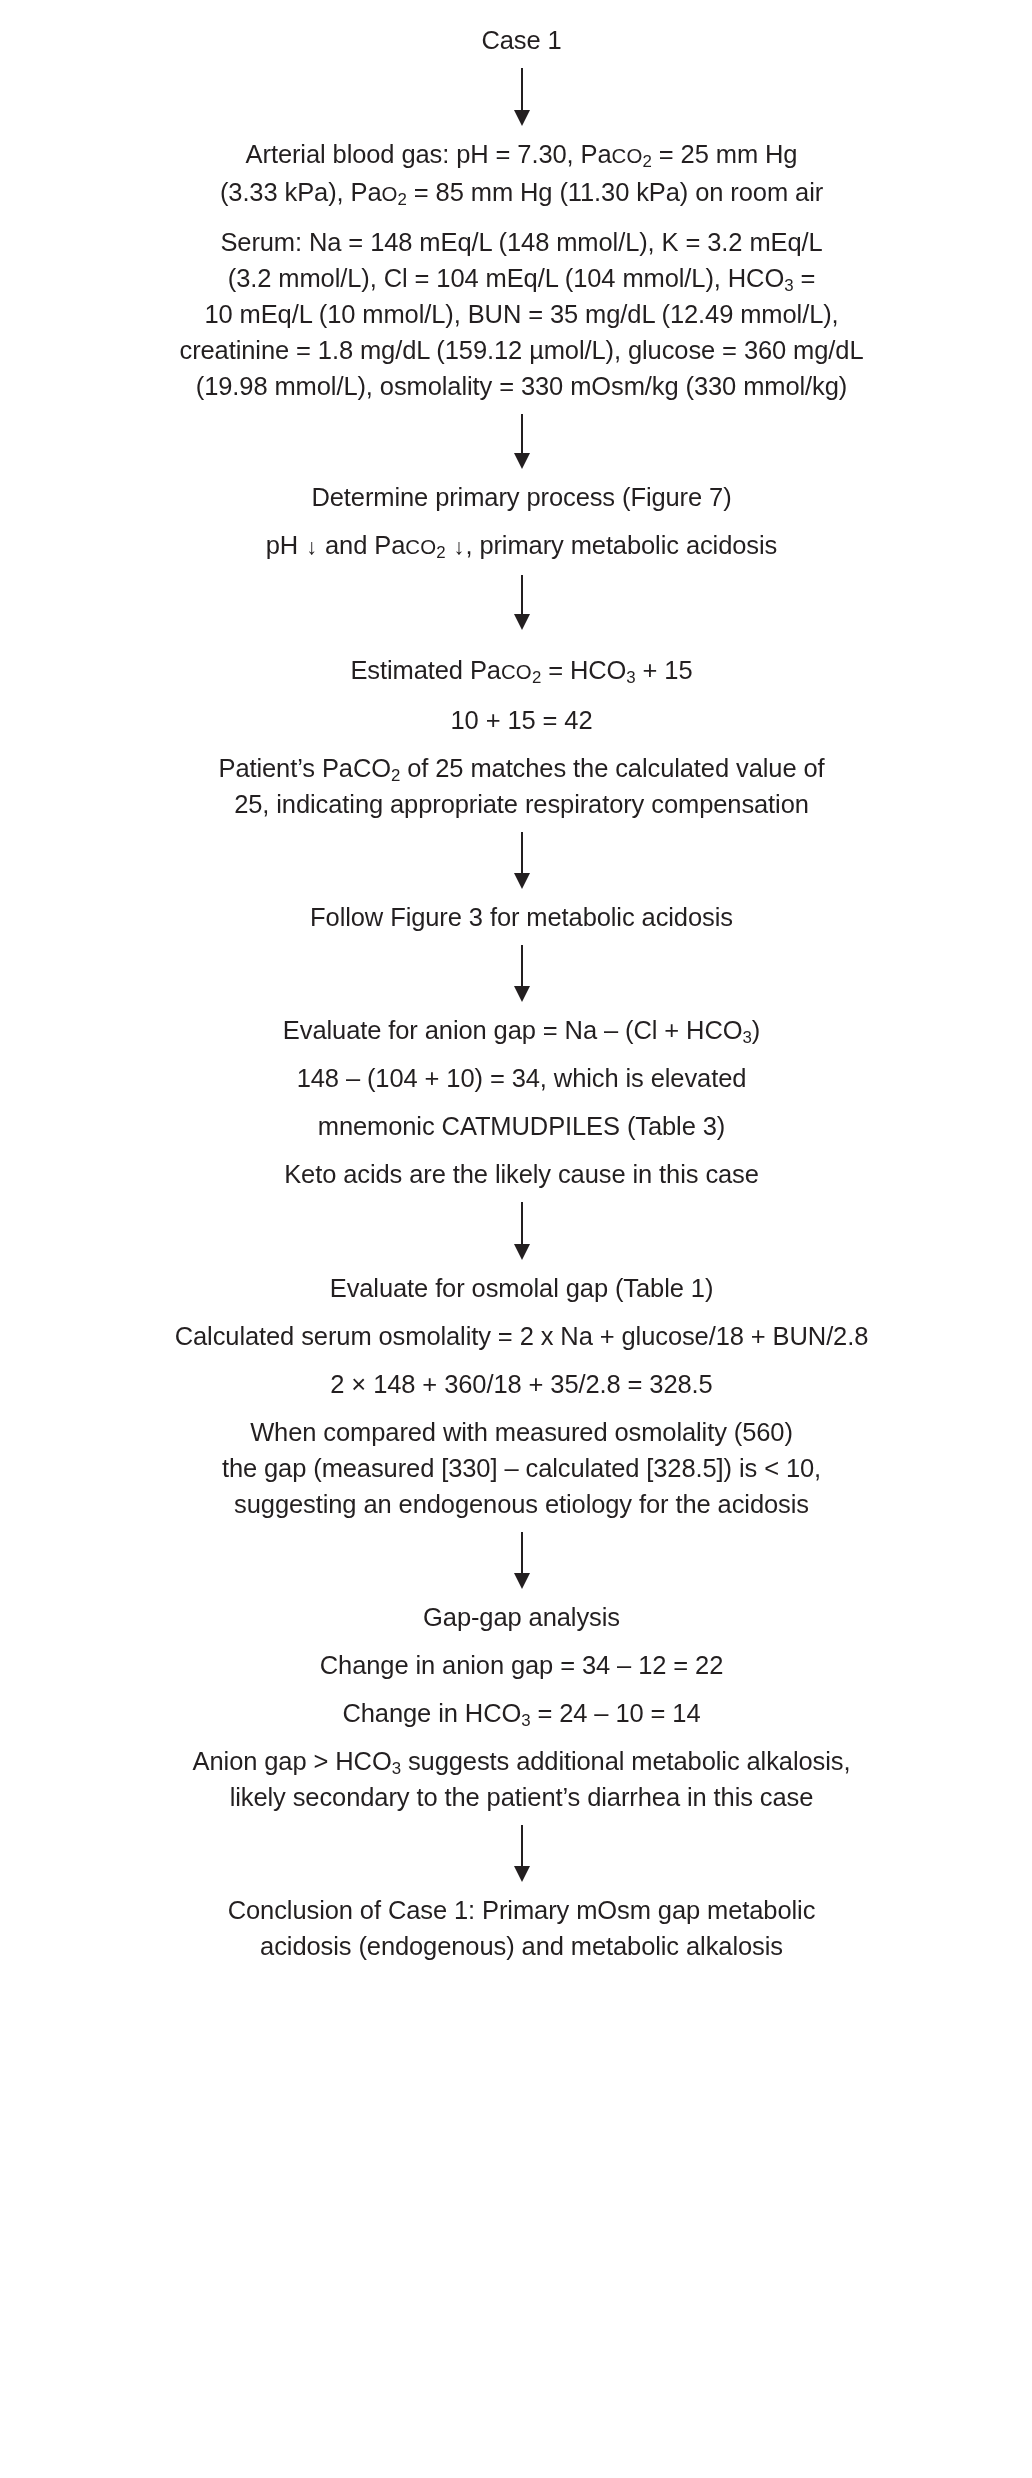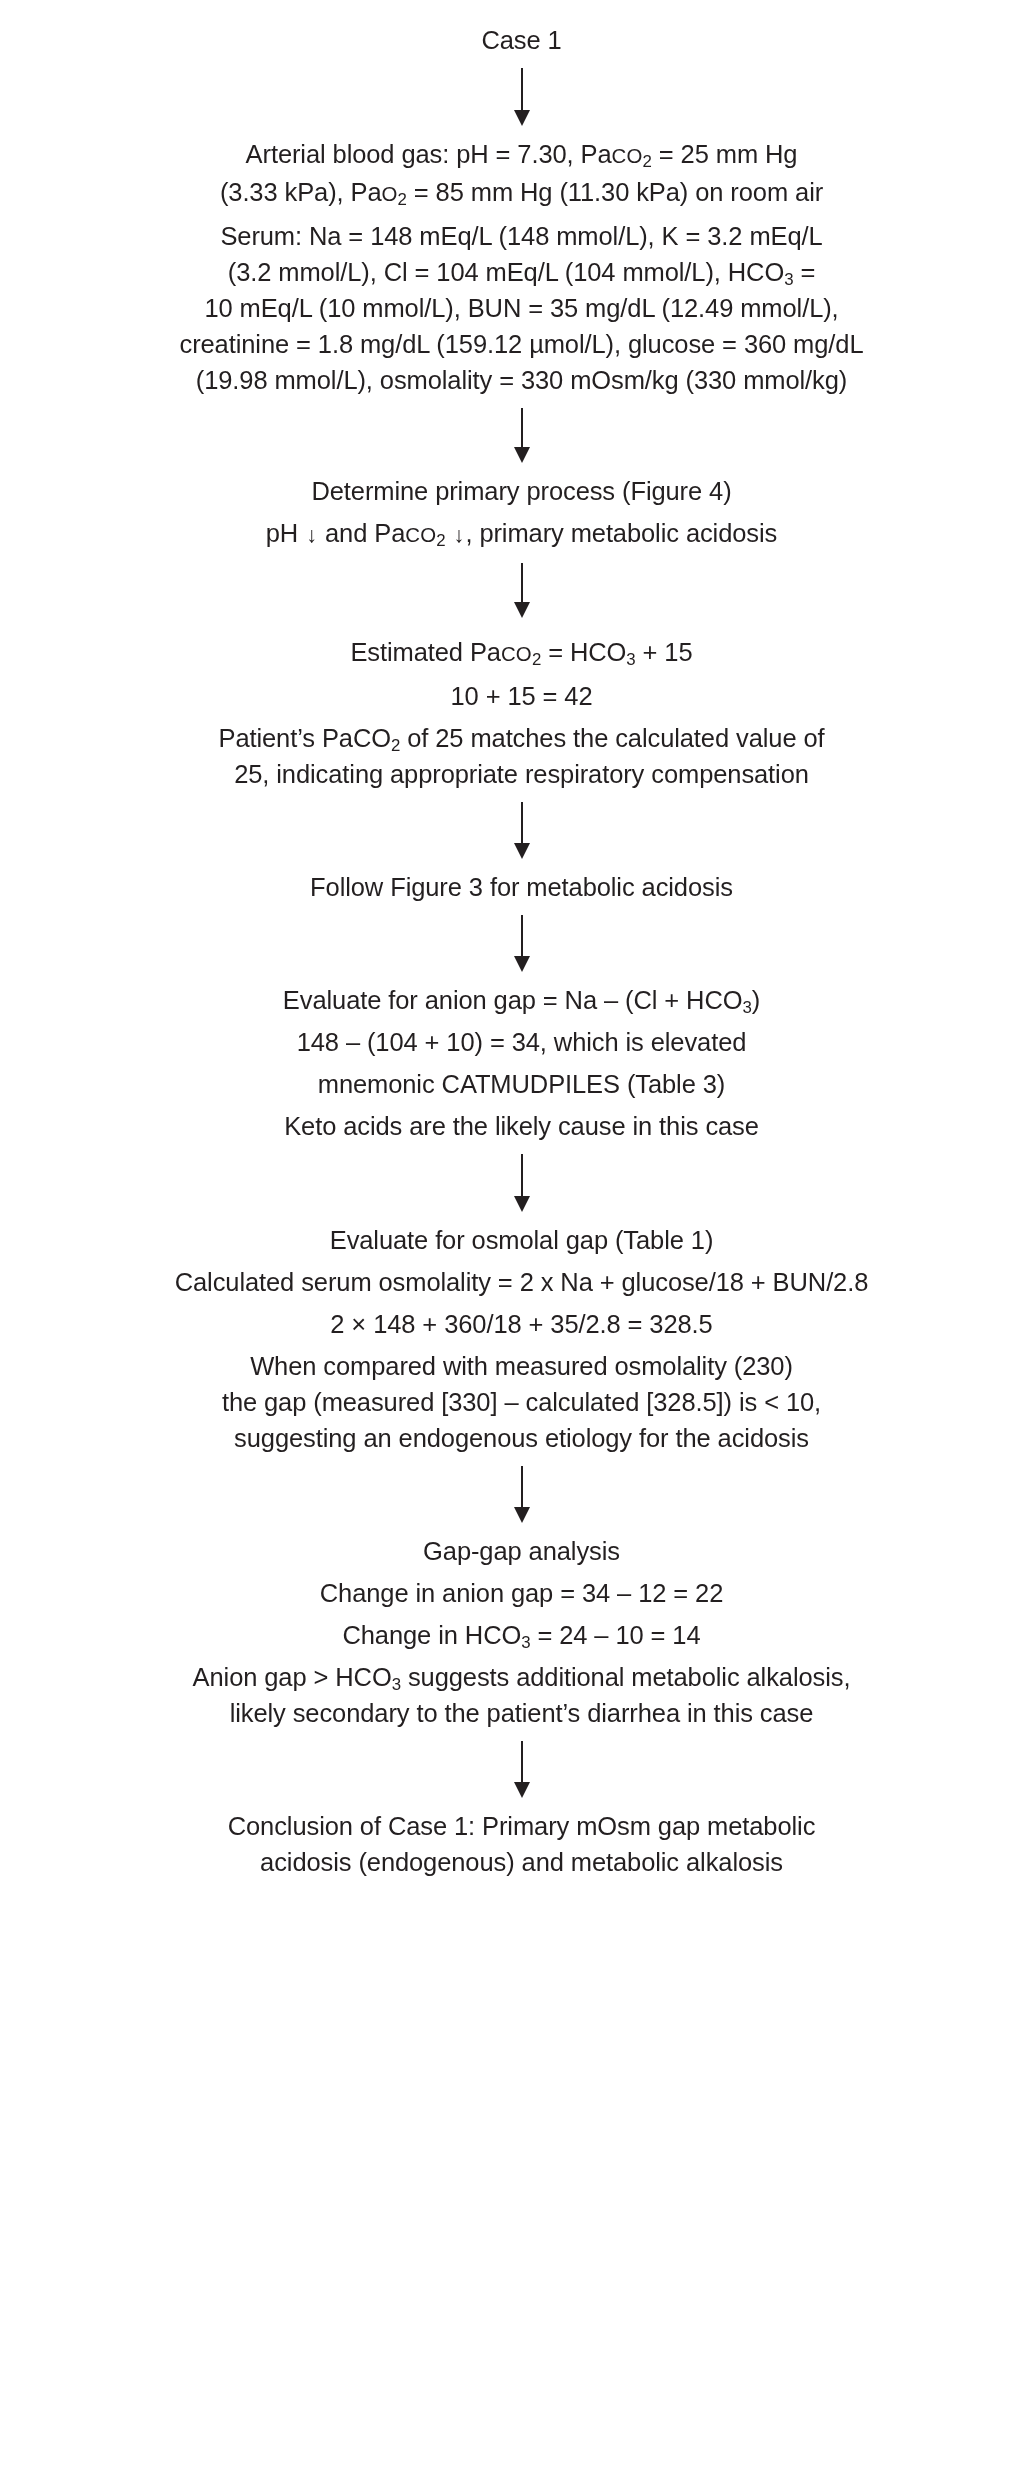--- a/index.html
+++ b/index.html
@@ -35,21 +35,21 @@
   .block .line {
     display: block;
     white-space: nowrap;
   }
   .block .line + .line {
     margin-top: 0px;
     text-align: center;
   }
   
   .group-gap {
-    margin-top: 6px;
+    margin-top: 12px;
   }
   .arrow {
     display: block;
     position: relative;
     width: 30px;
     flex: none;
   }
   .arrow .shaft {
     position: absolute;
     left: 50%;
@@ -109,21 +109,21 @@
         <span class="line">creatinine = 1.8 mg/dL (159.12 µmol/L), glucose = 360 mg/dL</span>
         <span class="line">(19.98 mmol/L), osmolality = 330 mOsm/kg (330 mmol/kg)</span>
       </div>
     </div>
     <span class="arrow" style="height: 55px; margin-top: 10px; margin-bottom: 10px;">
       <span class="shaft" style="height: 41px;"></span>
       <span class="head"></span>
     </span>
     <div class="block">
       <div>
-        <span class="line">Determine primary process (Figure 4)</span>
+        <span class="line">Determine primary process (Figure 7)</span>
       </div>
       <div class="group-gap">
         <span class="line">pH <span class="dnarrow">↓</span> and Pa<span class="sc">CO</span><sub>2</sub> <span class="dnarrow">↓</span>, primary metabolic acidosis</span>
       </div>
     </div>
     <span class="arrow" style="height: 55px; margin-top: 10px; margin-bottom: 10px;">
       <span class="shaft" style="height: 41px;"></span>
       <span class="head"></span>
     </span>
     <div class="block">
@@ -173,21 +173,21 @@
       <div>
         <span class="line">Evaluate for osmolal gap (Table 1)</span>
       </div>
       <div class="group-gap">
         <span class="line">Calculated serum osmolality = 2 x Na + glucose/18 + BUN/2.8</span>
       </div>
       <div class="group-gap">
         <span class="line">2 × 148 + 360/18 + 35/2.8 = 328.5</span>
       </div>
       <div class="group-gap">
-        <span class="line">When compared with measured osmolality (230)</span>
+        <span class="line">When compared with measured osmolality (560)</span>
         <span class="line">the gap (measured [330] – calculated [328.5]) is &lt; 10,</span>
         <span class="line">suggesting an endogenous etiology for the acidosis</span>
       </div>
     </div>
     <span class="arrow" style="height: 57px; margin-top: 10px; margin-bottom: 10px;">
       <span class="shaft" style="height: 43px;"></span>
       <span class="head"></span>
     </span>
     <div class="block">
       <div>

